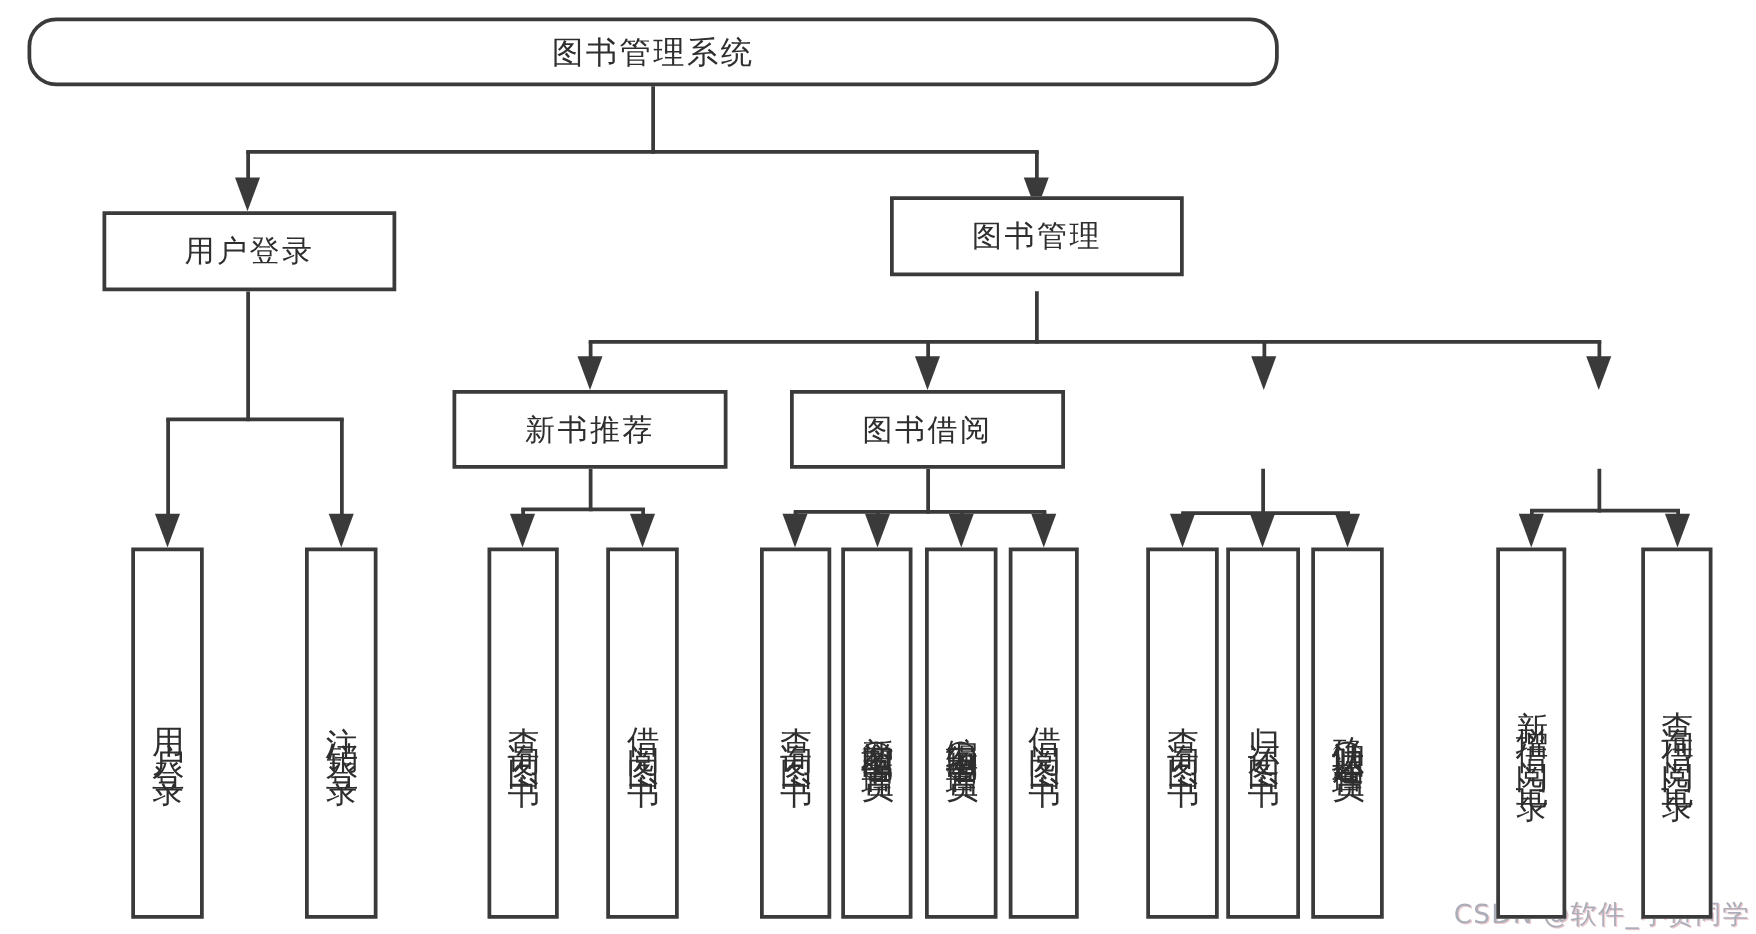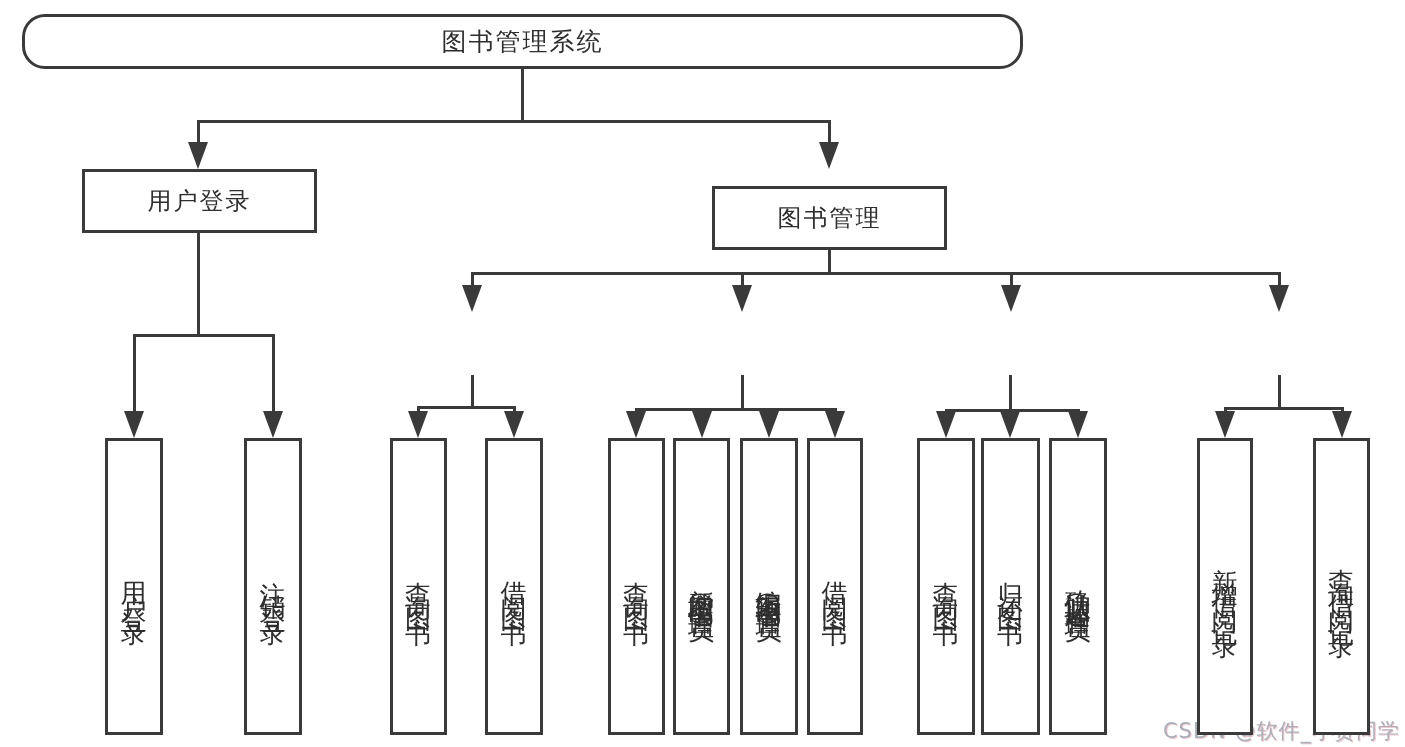--- a/index.html
+++ b/index.html
@@ -86,22 +86,28 @@
     <div class="line" style="left: 1224px; top: 408px; width: 3px; height: 12px;"></div>
     <div class="arrow" style="left: 1215px; top: 411px;"></div>
     <div class="line" style="left: 1341px; top: 408px; width: 3px; height: 12px;"></div>
     <div class="arrow" style="left: 1332px; top: 411px;"></div>
     <div class="node h root" style="left: 22px; top: 14px; width: 1001px; height: 55px; border-radius: 23px;">
       <span class="lbl">图书管理系统</span>
     </div>
     <div class="node h" style="left: 82px; top: 169px; width: 235px; height: 64px;">
       <span class="lbl">用户登录</span>
     </div>
-    <div class="node h" style="left: 712px; top: 186px; width: 235px; height: 64px;">
+    <div class="node h" style="left: 712px; top: 157px; width: 235px; height: 64px;">
       <span class="lbl">图书管理</span>
+    </div>
+    <div class="node h" style="left: 362px; top: 312px; width: 220px; height: 63px;">
+      <span class="lbl">新书推荐</span>
+    </div>
+    <div class="node h" style="left: 632px; top: 312px; width: 220px; height: 63px;">
+      <span class="lbl">图书借阅</span>
     </div>
     <div class="node v" style="left: 105px; top: 438px; width: 58px; height: 297px;">
       <span class="lbl" style="letter-spacing: 13px;">用户登录</span>
     </div>
     <div class="node v" style="left: 244px; top: 438px; width: 58px; height: 297px;">
       <span class="lbl" style="letter-spacing: 13px;">注销登录</span>
     </div>
     <div class="node v" style="left: 390px; top: 438px; width: 57px; height: 297px;">
       <span class="lbl" style="letter-spacing: 13px;">查询图书</span>
     </div>

